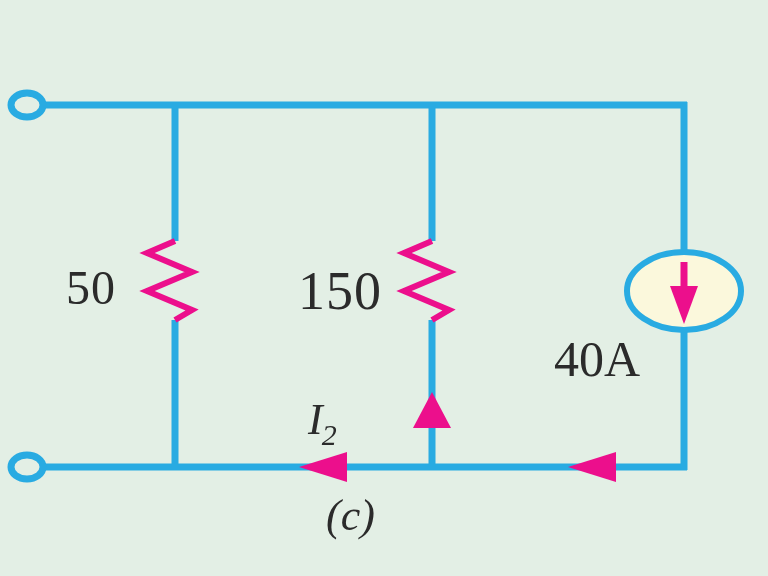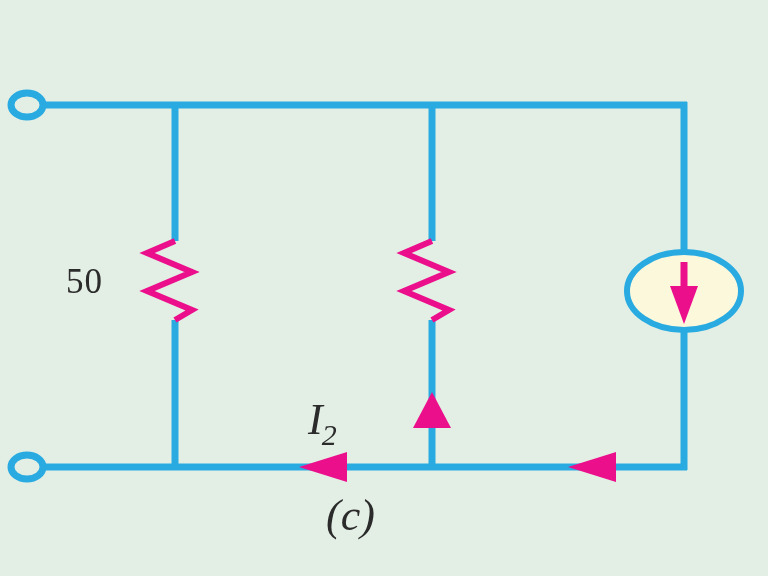--- a/index.html
+++ b/index.html
@@ -28,21 +28,21 @@
   .fig-label {
     position: absolute;
     color: #2b2b2b;
     font-family: "Liberation Serif", serif;
     white-space: nowrap;
     line-height: 1;
   }
   #label-r1 {
     left: 66px;
     top: 264px;
-    font-size: 35px;
+    font-size: 48px;
     letter-spacing: 1px;
   }
   #label-r2 {
     left: 298px;
     top: 264px;
     font-size: 54px;
     letter-spacing: 1px;
   }
   #label-source {
     left: 554px;
@@ -112,19 +112,21 @@
     <polygon points="432,392 413,428 451,428" fill="#ec0f8c"></polygon>
 
     <polygon points="299,467 347,452 347,482" fill="#ec0f8c"></polygon>
 
     <polygon points="568,467 616,452 616,482" fill="#ec0f8c"></polygon>
 
   </svg>
 
   <div class="fig-label" id="label-r1">50</div>
 
+  <div class="fig-label" id="label-r2">150</div>
 
+  <div class="fig-label" id="label-source">40A</div>
 
   <div class="fig-label" id="label-current"><span>I</span><span class="sub">2</span></div>
 
   <div class="fig-label" id="label-caption">(c)</div>
 
 </div>
 
 </body></html>

